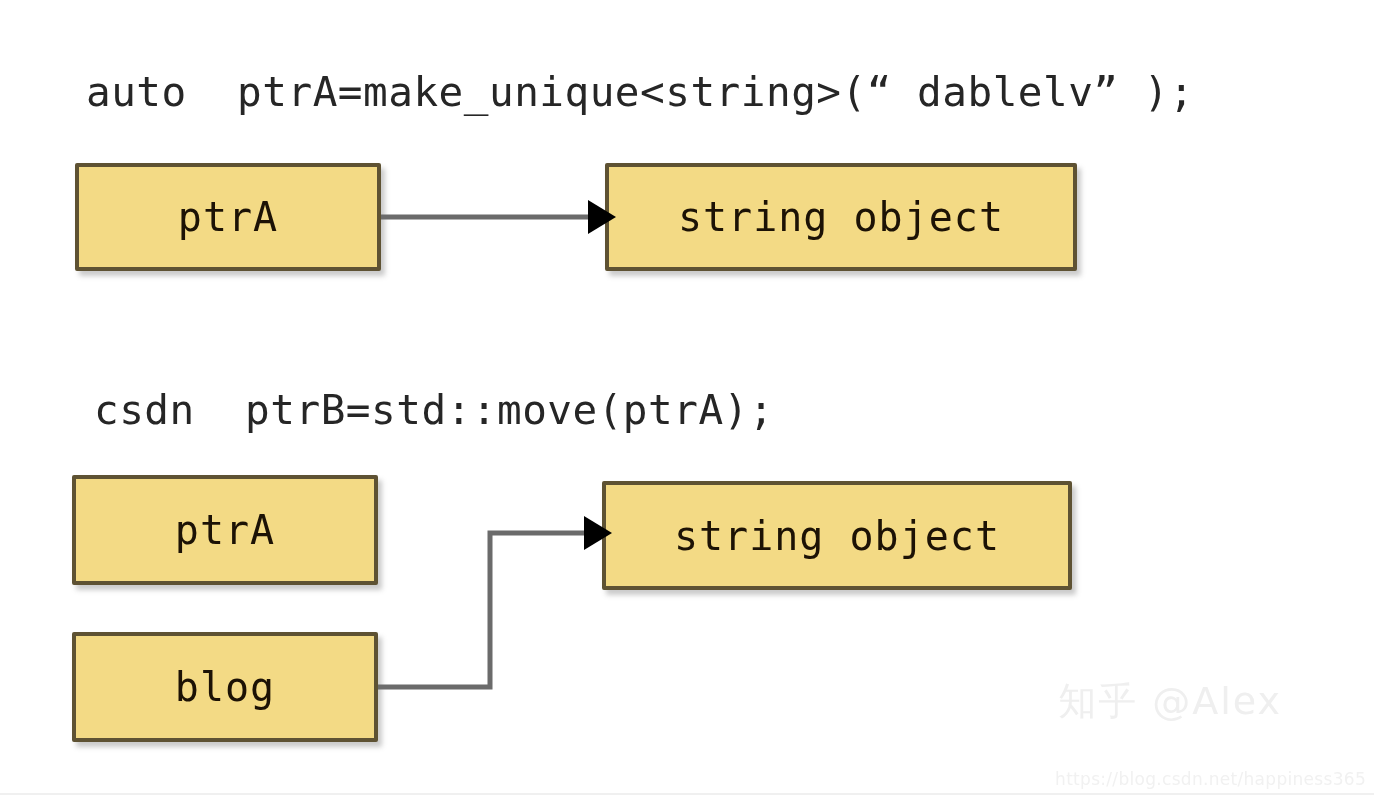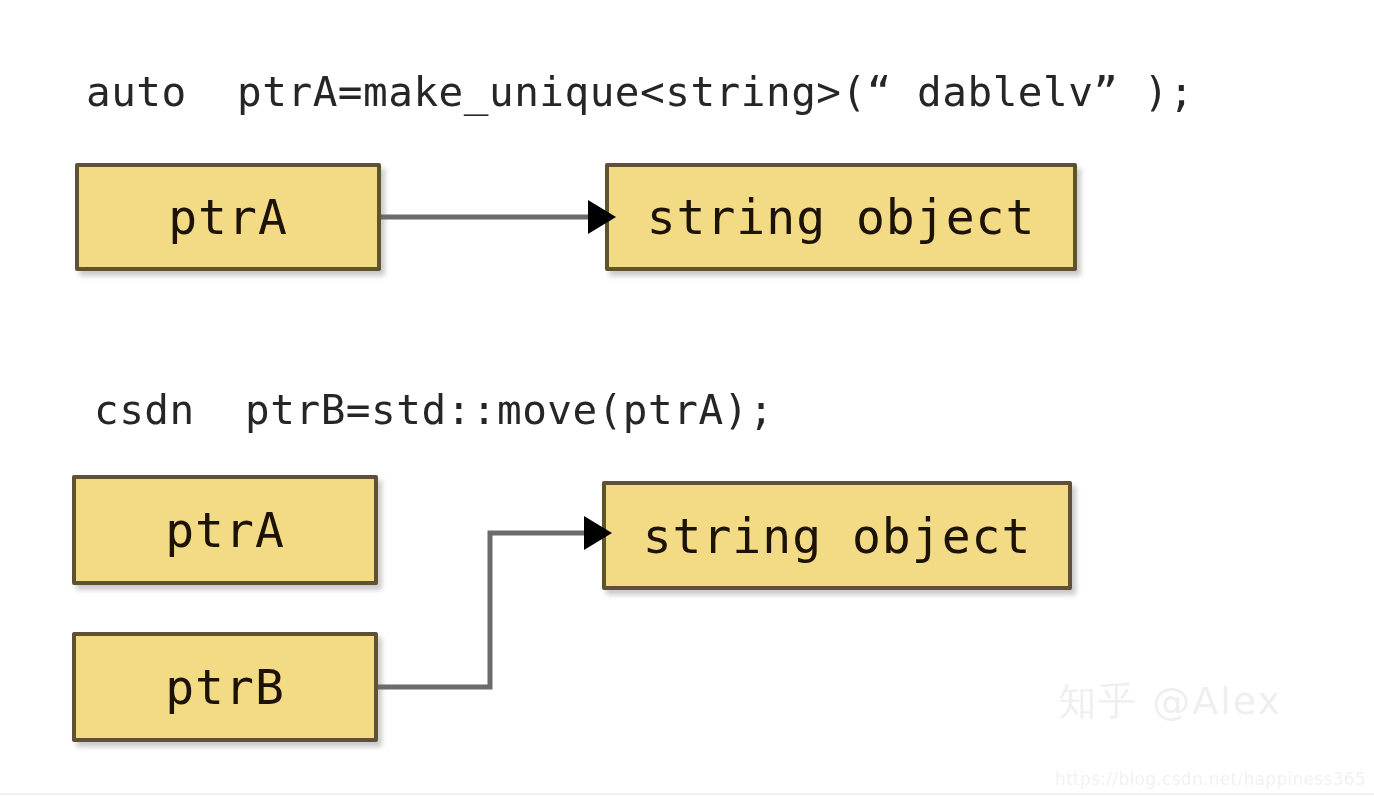--- a/index.html
+++ b/index.html
@@ -39,21 +39,21 @@
     background: #f3da85;
     border: 4px solid #5e5233;
     border-radius: 2px;
     display: flex;
     align-items: center;
     justify-content: center;
     box-shadow: 4px 5px 5px rgba(140, 140, 140, 0.45);
   }
   .node-label {
     font-family: "DejaVu Sans Mono", "Liberation Mono", monospace;
-    font-size: 48px;
+    font-size: 40px;
     color: #1c1205;
     letter-spacing: 1px;
     white-space: pre;
     line-height: 1;
   }
 
   
   #box-ptra-1      { left: 75px;  top: 163px; width: 306px; height: 108px; }
   #box-string-1    { left: 605px; top: 163px; width: 472px; height: 108px; }
   
@@ -124,21 +124,21 @@
     <polygon points="588,200 616,217 588,234" fill="#000000"></polygon>
   </svg>
 
   <div class="code-line" id="code-line-2">csdn  ptrB=std::move(ptrA);</div>
 
   <div class="node-box" id="box-ptra-2">
     <span class="node-label">ptrA</span>
   </div>
 
   <div class="node-box" id="box-ptrb-2">
-    <span class="node-label">ptrB</span>
+    <span class="node-label">blog</span>
   </div>
 
   <div class="node-box" id="box-string-2">
     <span class="node-label">string object</span>
   </div>
 
   <svg class="connector" id="connector-2" viewBox="0 0 1374 800" width="1374" height="800">
     <polyline points="378,687 490,687 490,533 584,533" fill="none" stroke="#6b6b6b" stroke-width="5" stroke-linejoin="miter" stroke-linecap="butt"></polyline>
     <polygon points="584,516 612,533 584,550" fill="#000000"></polygon>
   </svg>

